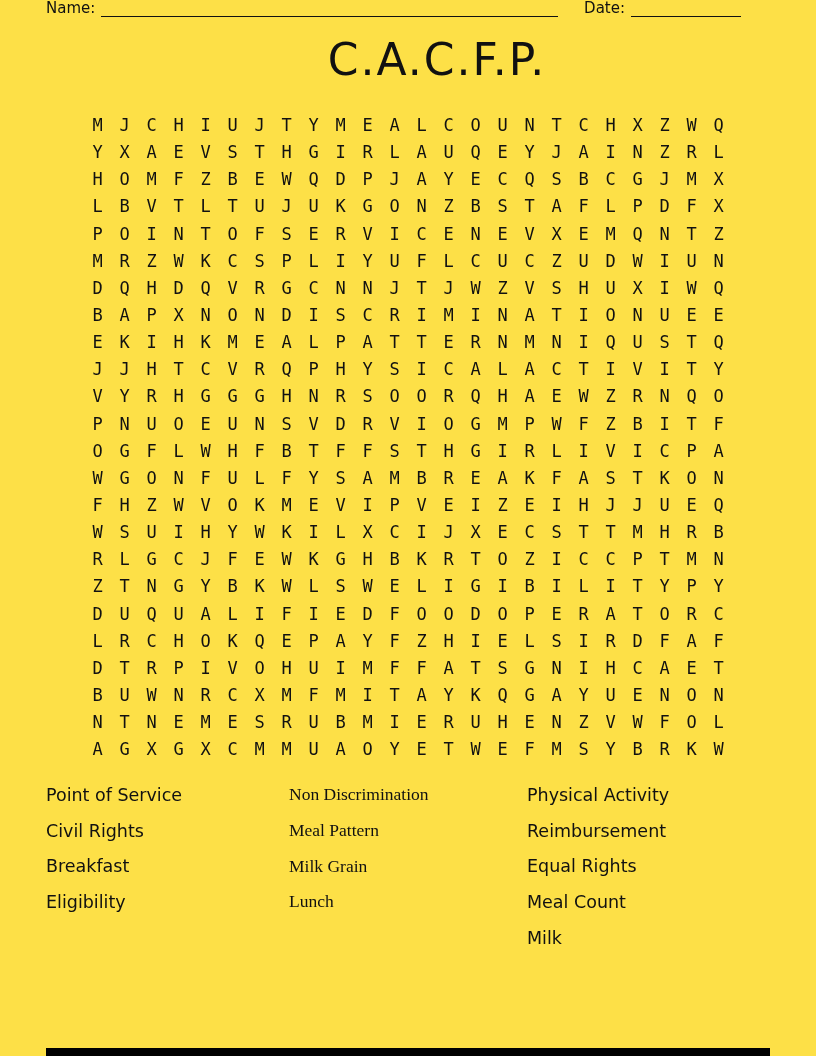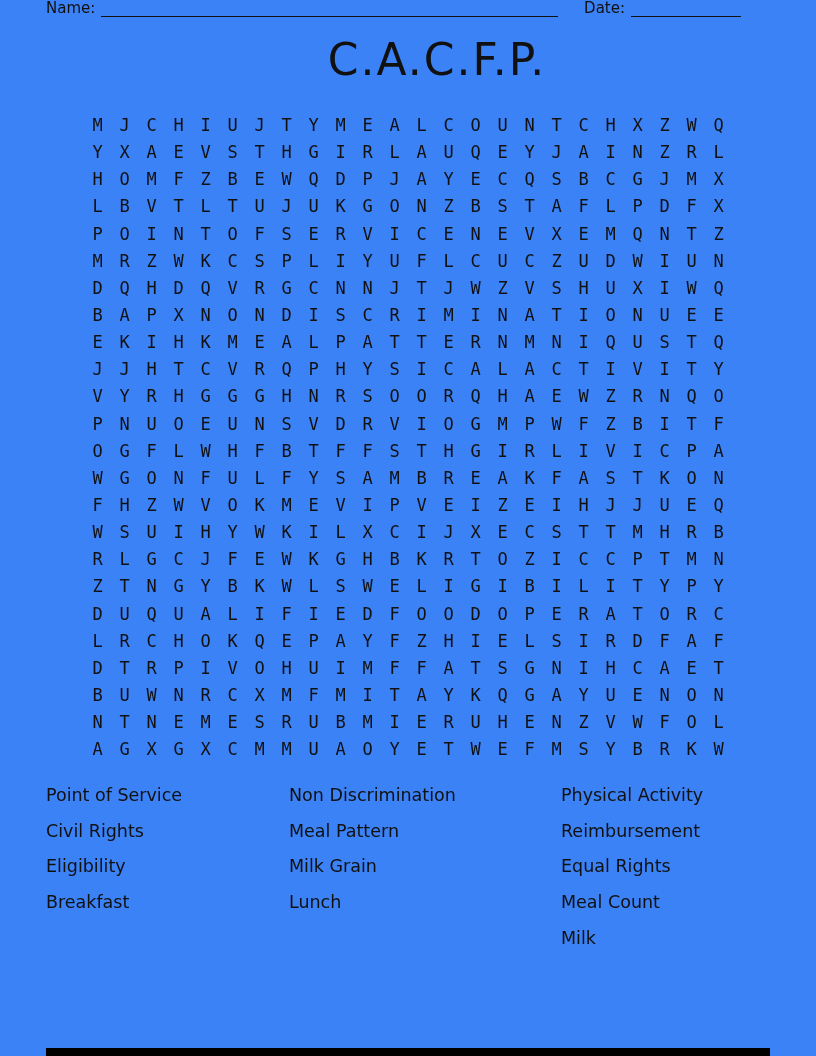--- a/index.html
+++ b/index.html
@@ -1,20 +1,20 @@
 <!DOCTYPE html>
 <html><head>
 <meta charset="utf-8">
 <style>
   html, body { margin: 0; padding: 0; background: #ffffff; }
   .page {
     position: relative;
     width: 816px;
     height: 1056px;
-    background: #3b82f6;
+    background: #fde047;
     color: #111111;
     font-family: "DejaVu Sans", sans-serif;
     overflow: hidden;
     margin: 0 auto;
   }
 
   
   .header {
     position: absolute;
     top: 0px;
@@ -71,22 +71,22 @@
   
   .word-list {
     position: absolute;
     top: 777px;
     left: 46px;
     right: 46px;
     display: flex;
     font-size: 17.5px;
   }
   .word-col-0 { width: 243px; }
-  .word-col-1 { width: 238px; }
-  .word-col-2 { flex: 1 1 auto; margin-left: 34px; }
+  .word-col-1 { width: 238px; font-family: Liberation Serif, serif; }
+  .word-col-2 { flex: 1 1 auto; }
   .word-item {
     height: 35.7px;
     display: flex;
     align-items: center;
     white-space: nowrap;
   }
 
   
   .footer-bar {
     position: absolute;
@@ -735,22 +735,22 @@
         <span class="grid-cell">R</span>
         <span class="grid-cell">K</span>
         <span class="grid-cell">W</span>
       </div>
     </div>
 
   <div class="word-list">
     <div class="word-col-0">
         <div class="word-item">Point of Service</div>
         <div class="word-item">Civil Rights</div>
+        <div class="word-item">Breakfast</div>
         <div class="word-item">Eligibility</div>
-        <div class="word-item">Breakfast</div>
       </div>
     <div class="word-col-1">
         <div class="word-item">Non Discrimination</div>
         <div class="word-item">Meal Pattern</div>
         <div class="word-item">Milk Grain</div>
         <div class="word-item">Lunch</div>
       </div>
     <div class="word-col-2">
         <div class="word-item">Physical Activity</div>
         <div class="word-item">Reimbursement</div>

